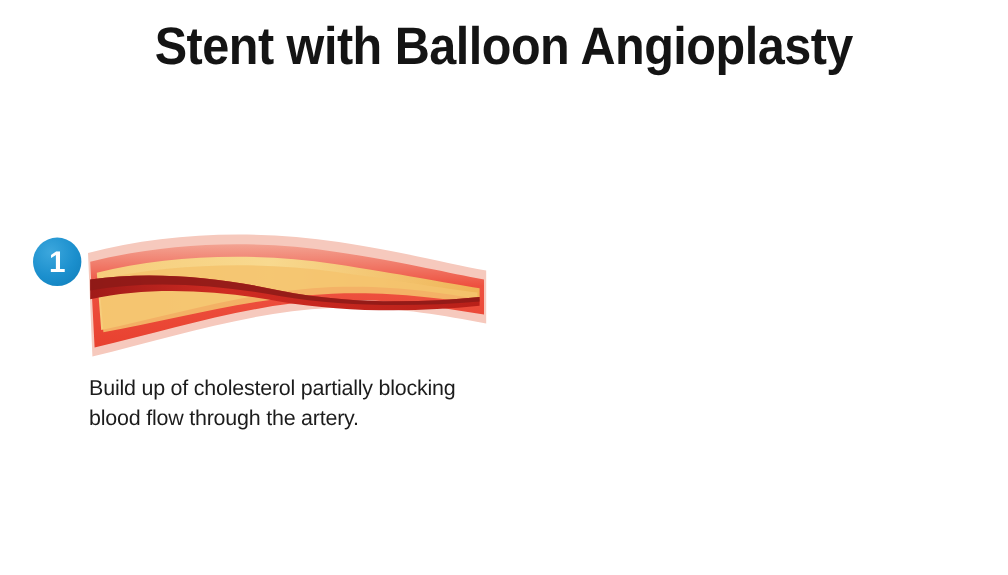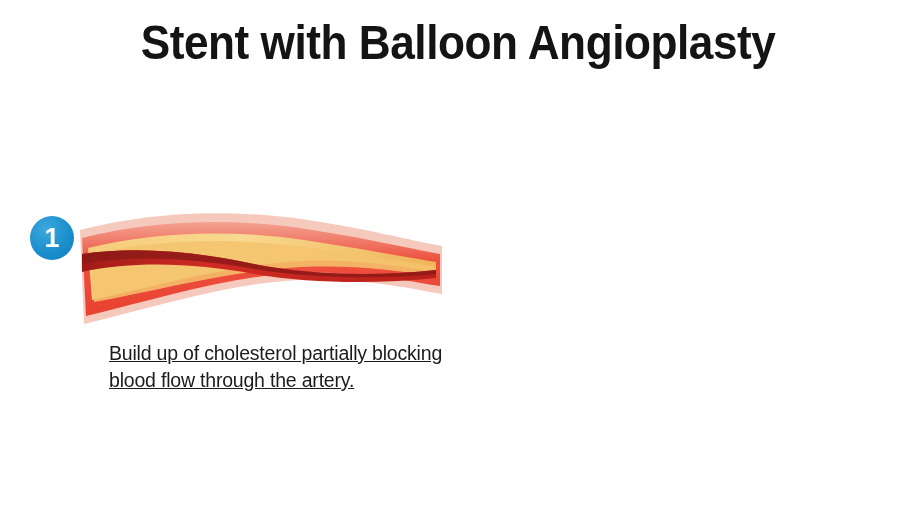--- a/index.html
+++ b/index.html
@@ -54,21 +54,21 @@
 
   
   .caption{
     position:absolute;
     font-family:"Liberation Sans", sans-serif;
     font-size:19.5px;
     line-height:27px;
     color:#1c1c1c;
     letter-spacing:-0.2px;
   }
-  .c1{left:109px; top:240px; width:380px;text-decoration:underline;}
+  .c1{left:81px; top:240px; width:380px;}
 </style>
 </head>
 <body>
 
 <div class="page">
 
   <div class="title">Stent with Balloon Angioplasty</div>
 
   <div class="panel p1">
     <div class="badge b1">1</div>

